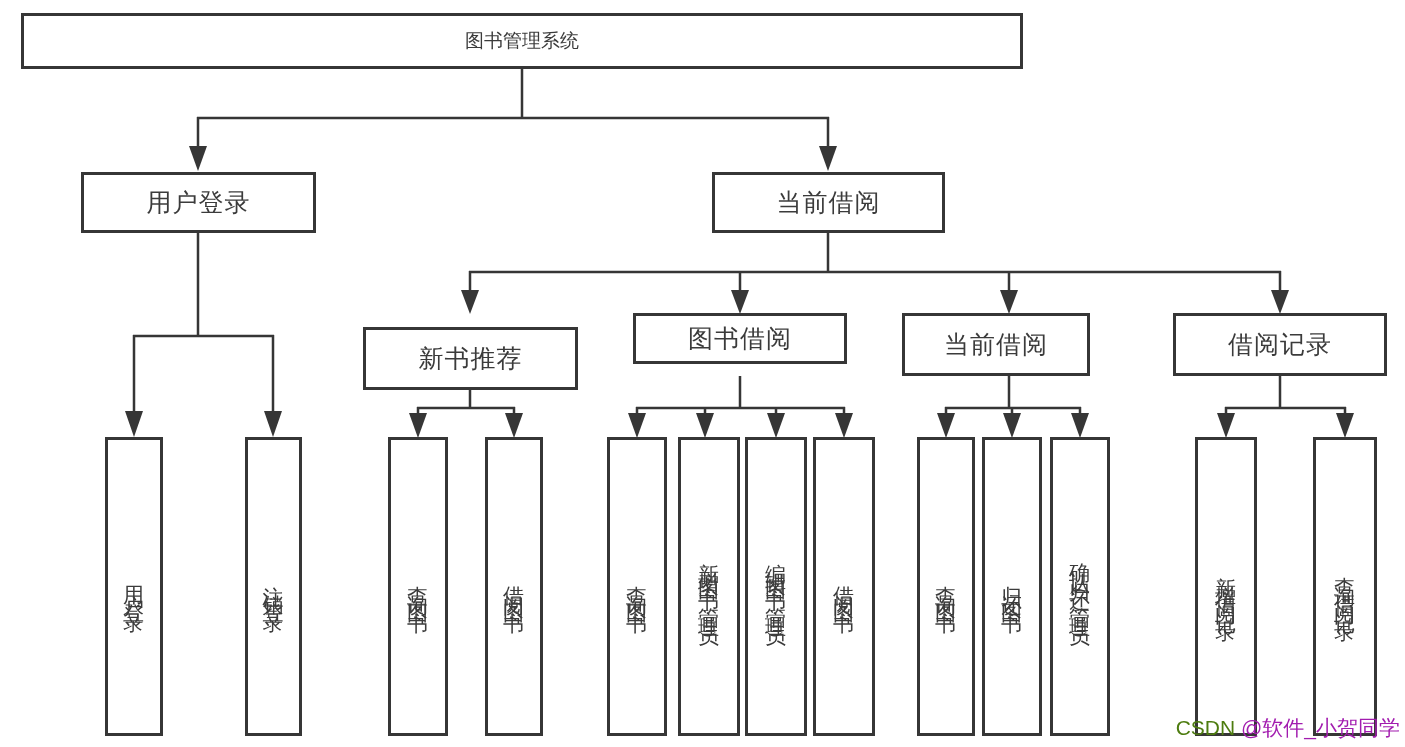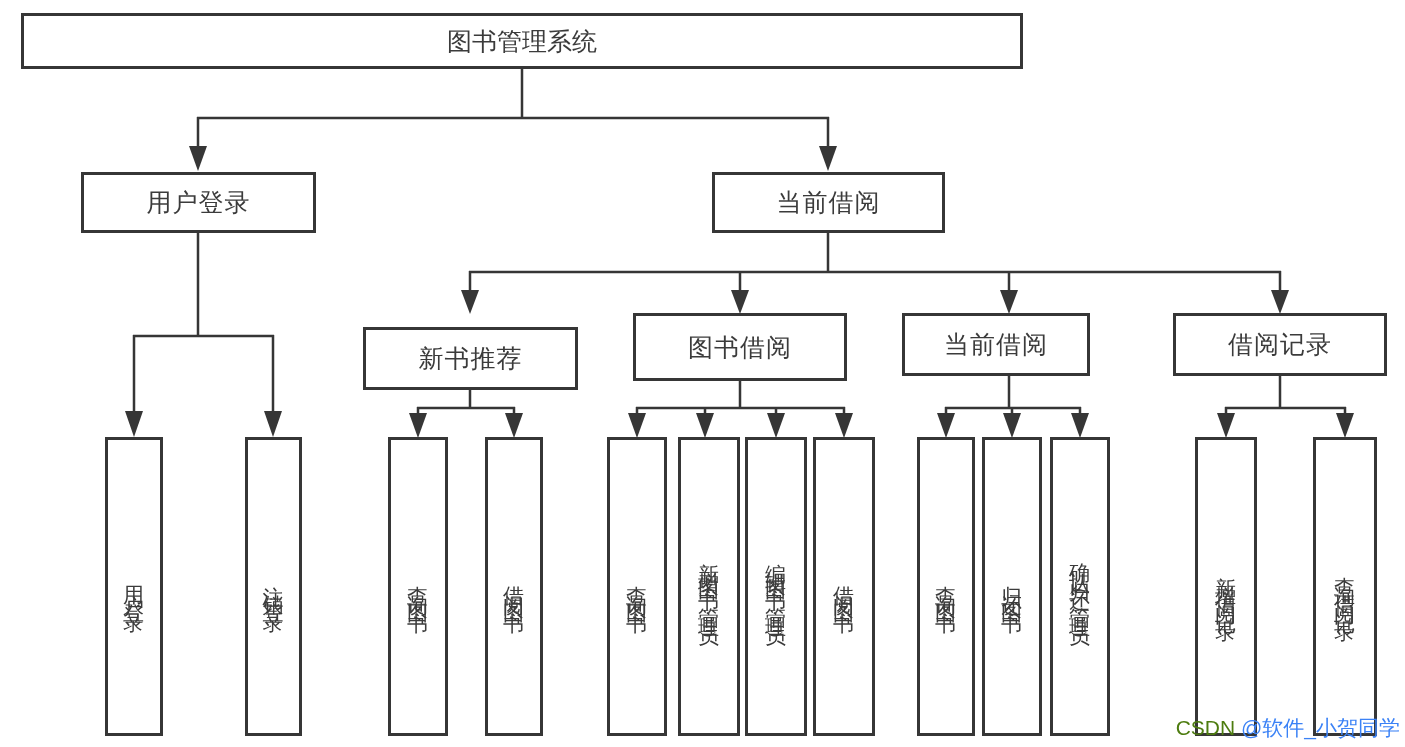--- a/index.html
+++ b/index.html
@@ -15,38 +15,38 @@
     position:absolute;
     box-sizing:border-box;
     background:#ffffff;
     border:3px solid #363636;
     display:flex;
     align-items:center;
     justify-content:center;
     color:#3b3b3b;
   }
   .h-node{font-size:25px;letter-spacing:1px;}
-  .root-node{font-size:25px;}
+  .root-node{font-size:19px;}
   .v-node span{
     writing-mode:vertical-rl;
     text-orientation:mixed;
     font-size:21px;
     letter-spacing:9px;
     line-height:1;
     color:#3b3b3b;
   }
   .watermark{
     position:absolute;
     right:5px;
     bottom:5px;
     font-size:21px;
     white-space:nowrap;
   }
   .wm-brand{color:#4d7c0f;}
-  .wm-author{color:#3b82f6;}
+  .wm-author{color:#a21caf;}
 </style>
 </head>
 <body>
 
 <div id="canvas">
 
   <svg id="connectors" viewBox="0 0 1405 747" xmlns="http://www.w3.org/2000/svg">
     <g stroke="#363636" stroke-width="2.5" fill="none">
 
       <path d="M522,69 L522,118 M197,118 L829,118 M198,117 L198,148 M828,117 L828,148"></path>
@@ -104,21 +104,21 @@
   <div class="node v-node" style="left:105px;top:437px;width:58px;height:299px;">
     <span>用户登录</span>
   </div>
   <div class="node v-node" style="left:245px;top:437px;width:57px;height:299px;">
     <span>注销登录</span>
   </div>
 
   <div class="node h-node" style="left:363px;top:327px;width:215px;height:63px;">
     <span>新书推荐</span>
   </div>
-  <div class="node h-node" style="left:633px;top:313px;width:214px;height:68px;">
+  <div class="node h-node" style="left:633px;top:313px;width:214px;height:51px;">
     <span>图书借阅</span>
   </div>
   <div class="node h-node" style="left:902px;top:313px;width:188px;height:63px;">
     <span>当前借阅</span>
   </div>
   <div class="node h-node" style="left:1173px;top:313px;width:214px;height:63px;">
     <span>借阅记录</span>
   </div>
 
   <div class="node v-node" style="left:388px;top:437px;width:60px;height:299px;">

